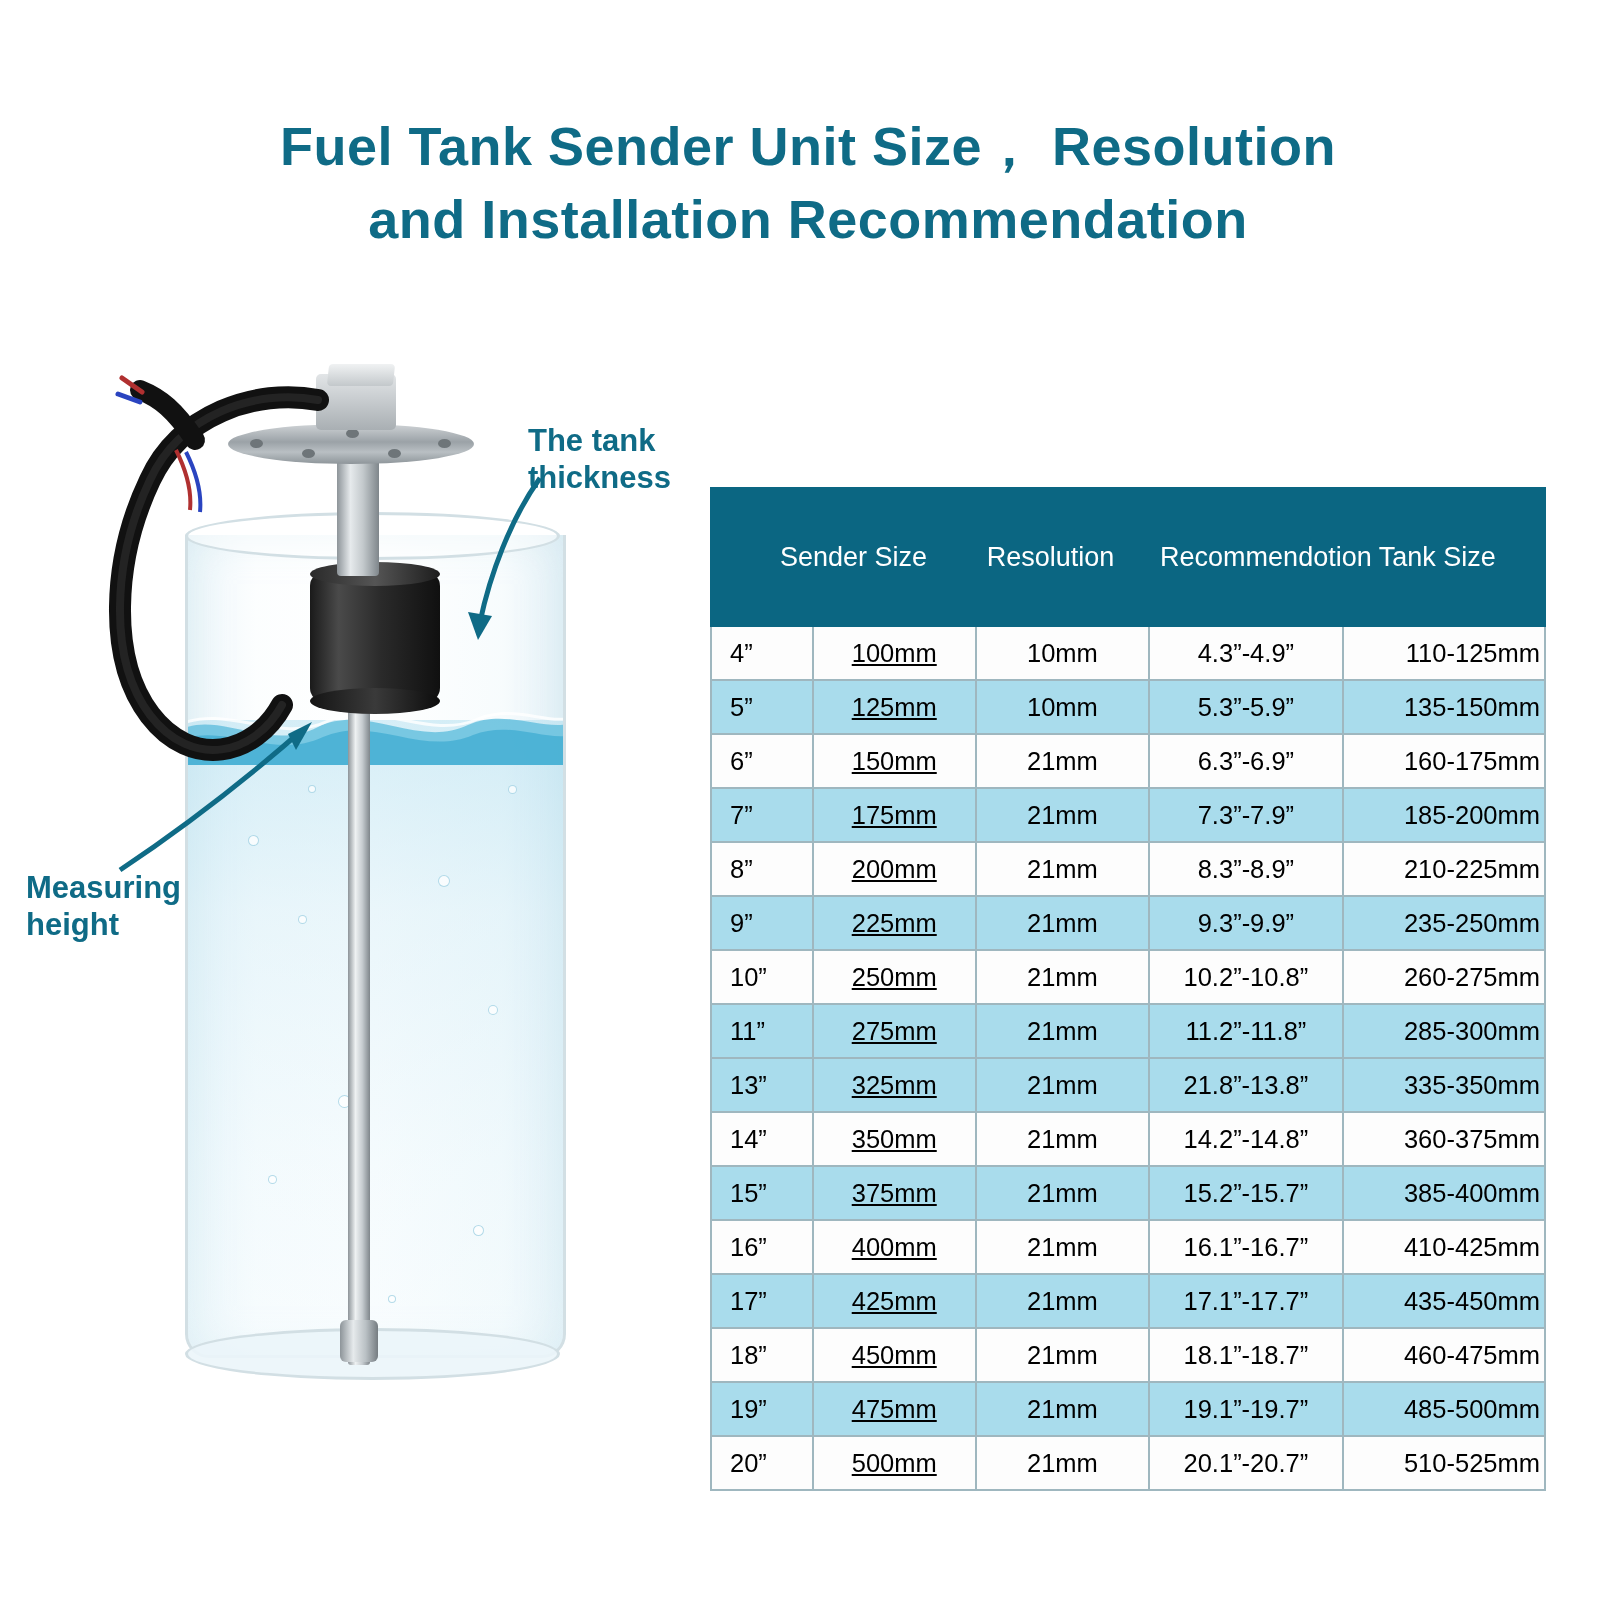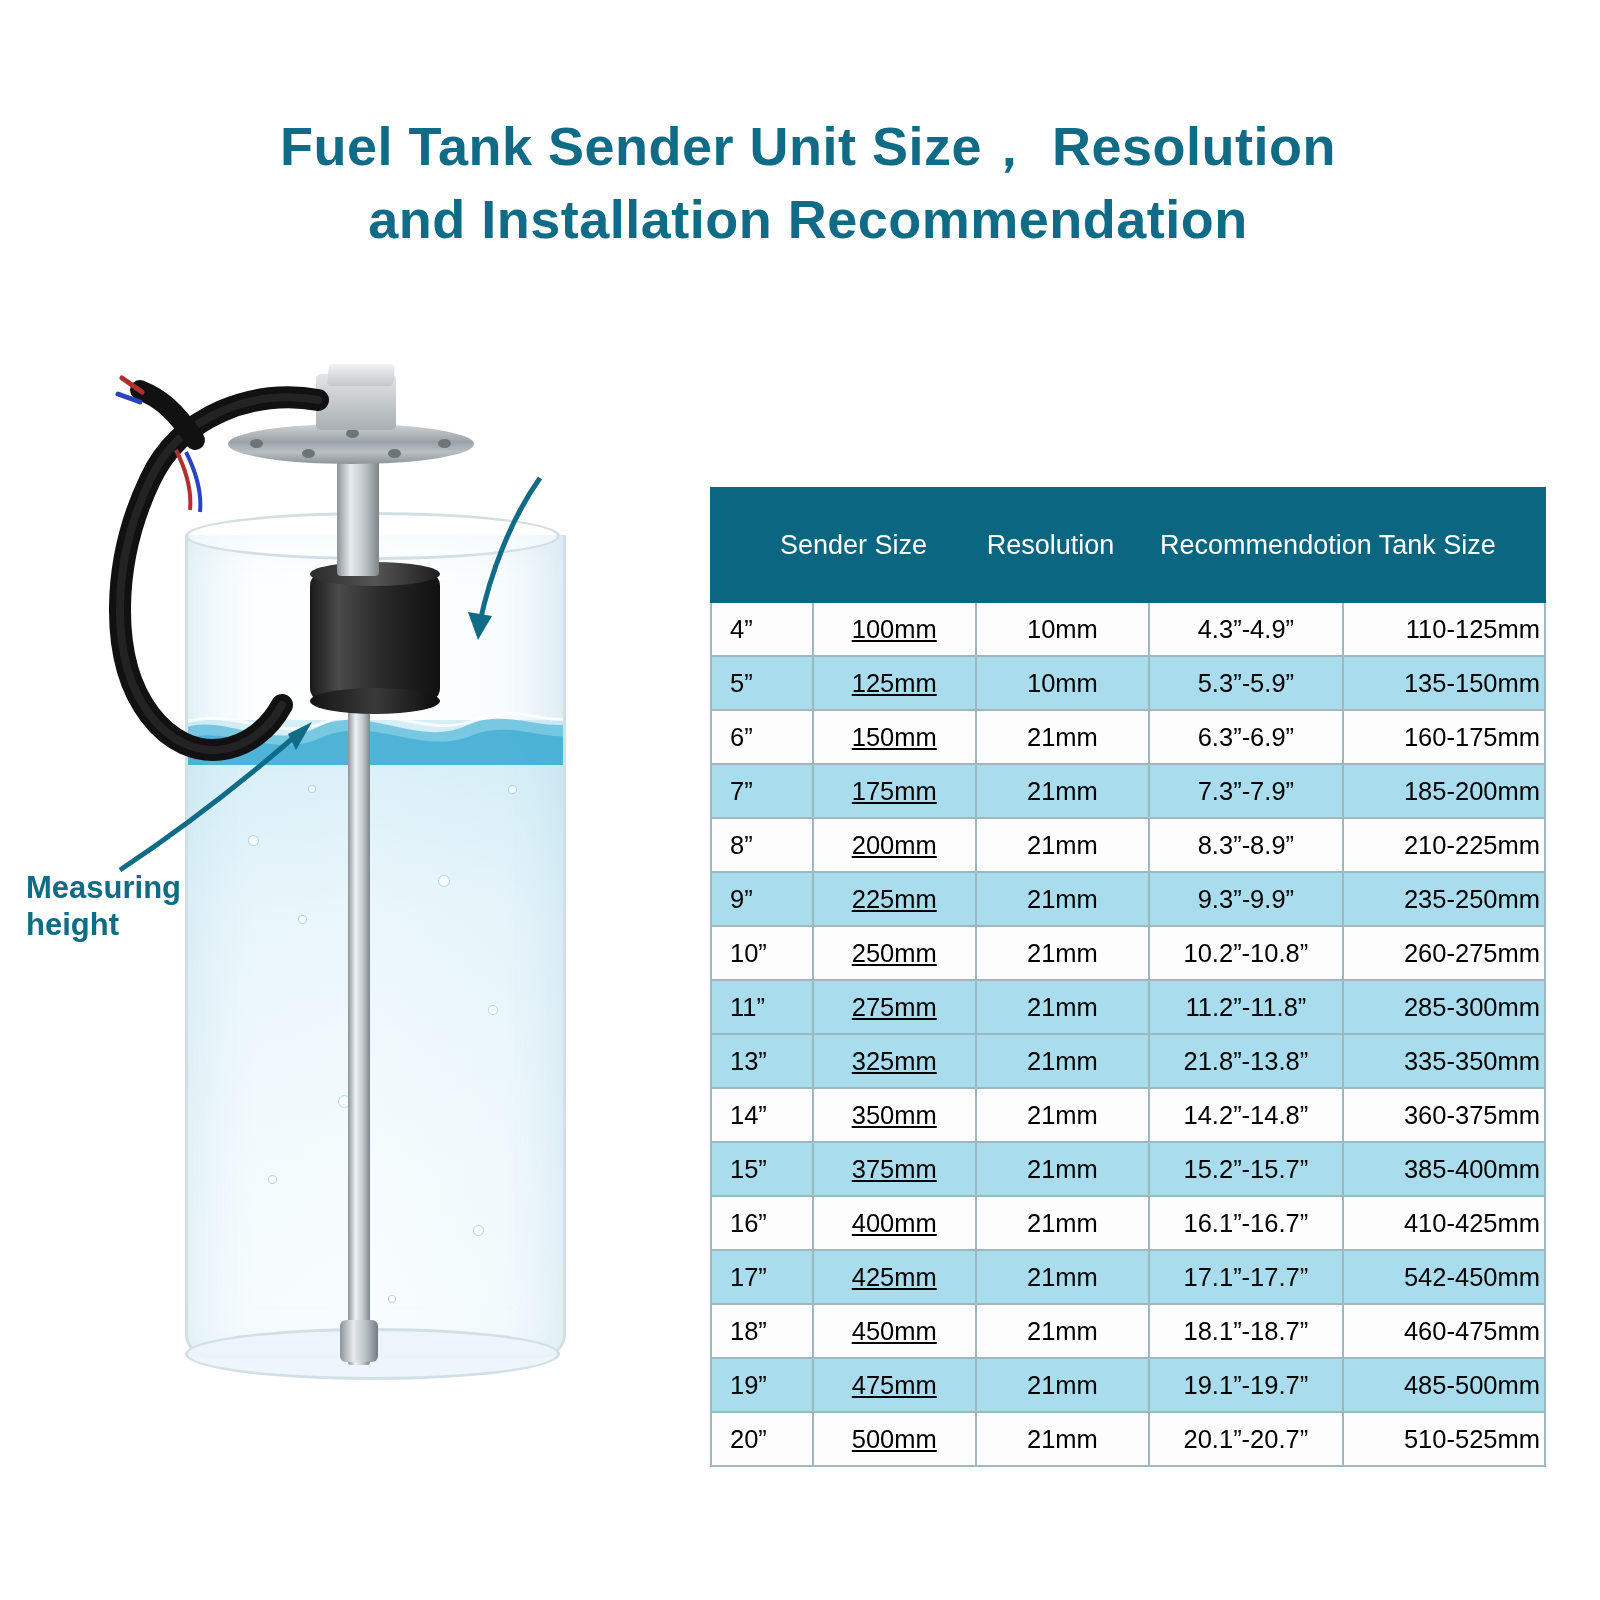--- a/index.html
+++ b/index.html
@@ -239,21 +239,21 @@
     font-size: 25.5px;
     color: #000;
   }
   #spec-table th {
     background: #0b6682;
     color: #ffffff;
     font-weight: normal;
     font-size: 27px;
     height: 112px;
     border: 2px solid #0b6682;
-    padding: 0 10px;
+    padding: 12px 10px;
     text-align: left;
     vertical-align: middle;
   }
   #spec-table th.th-sender { padding-left: 68px; }
   #spec-table th.th-res    { padding-left: 10px; margin-top: 40px; }
   #spec-table th.th-rec    { padding-left: 10px; }
   #spec-table td {
     border: 2px solid #9fb7bf;
     height: 52px;
     text-align: center;
@@ -329,20 +329,21 @@
     <path d="M176,90 C186,110 192,130 190,150" fill="none" stroke="#b03030" stroke-width="4"></path>
     <path d="M186,92 C196,112 202,132 200,152" fill="none" stroke="#2a44c0" stroke-width="4"></path>
 
     <path d="M540,118 C510,160 490,215 480,262" fill="none" stroke="#0f6b86" stroke-width="5"></path>
     <polygon points="478,280 468,252 492,256" fill="#0f6b86"></polygon>
 
     <path d="M120,510 C180,470 245,420 300,372" fill="none" stroke="#0f6b86" stroke-width="5"></path>
     <polygon points="312,362 288,374 296,390" fill="#0f6b86"></polygon>
   </svg>
 
+  <div class="callout-label" id="label-thickness">The tank thickness</div>
   <div class="callout-label" id="label-measuring">Measuring
 height</div>
 </div>
 
 <table id="spec-table">
   <thead>
     <tr>
       <th class="th-sender" colspan="2">Sender Size</th>
       <th class="th-res">Resolution</th>
       <th class="th-rec" colspan="2">Recommendotion Tank Size</th>
@@ -431,21 +432,21 @@
         <td class="c1">400mm</td>
         <td class="c2">21mm</td>
         <td class="c3">16.1”-16.7”</td>
         <td class="c4">410-425mm</td>
       </tr>
       <tr class="even">
         <td class="c0">17”</td>
         <td class="c1">425mm</td>
         <td class="c2">21mm</td>
         <td class="c3">17.1”-17.7”</td>
-        <td class="c4">542-450mm</td>
+        <td class="c4">435-450mm</td>
       </tr>
       <tr class="odd">
         <td class="c0">18”</td>
         <td class="c1">450mm</td>
         <td class="c2">21mm</td>
         <td class="c3">18.1”-18.7”</td>
         <td class="c4">460-475mm</td>
       </tr>
       <tr class="even">
         <td class="c0">19”</td>

